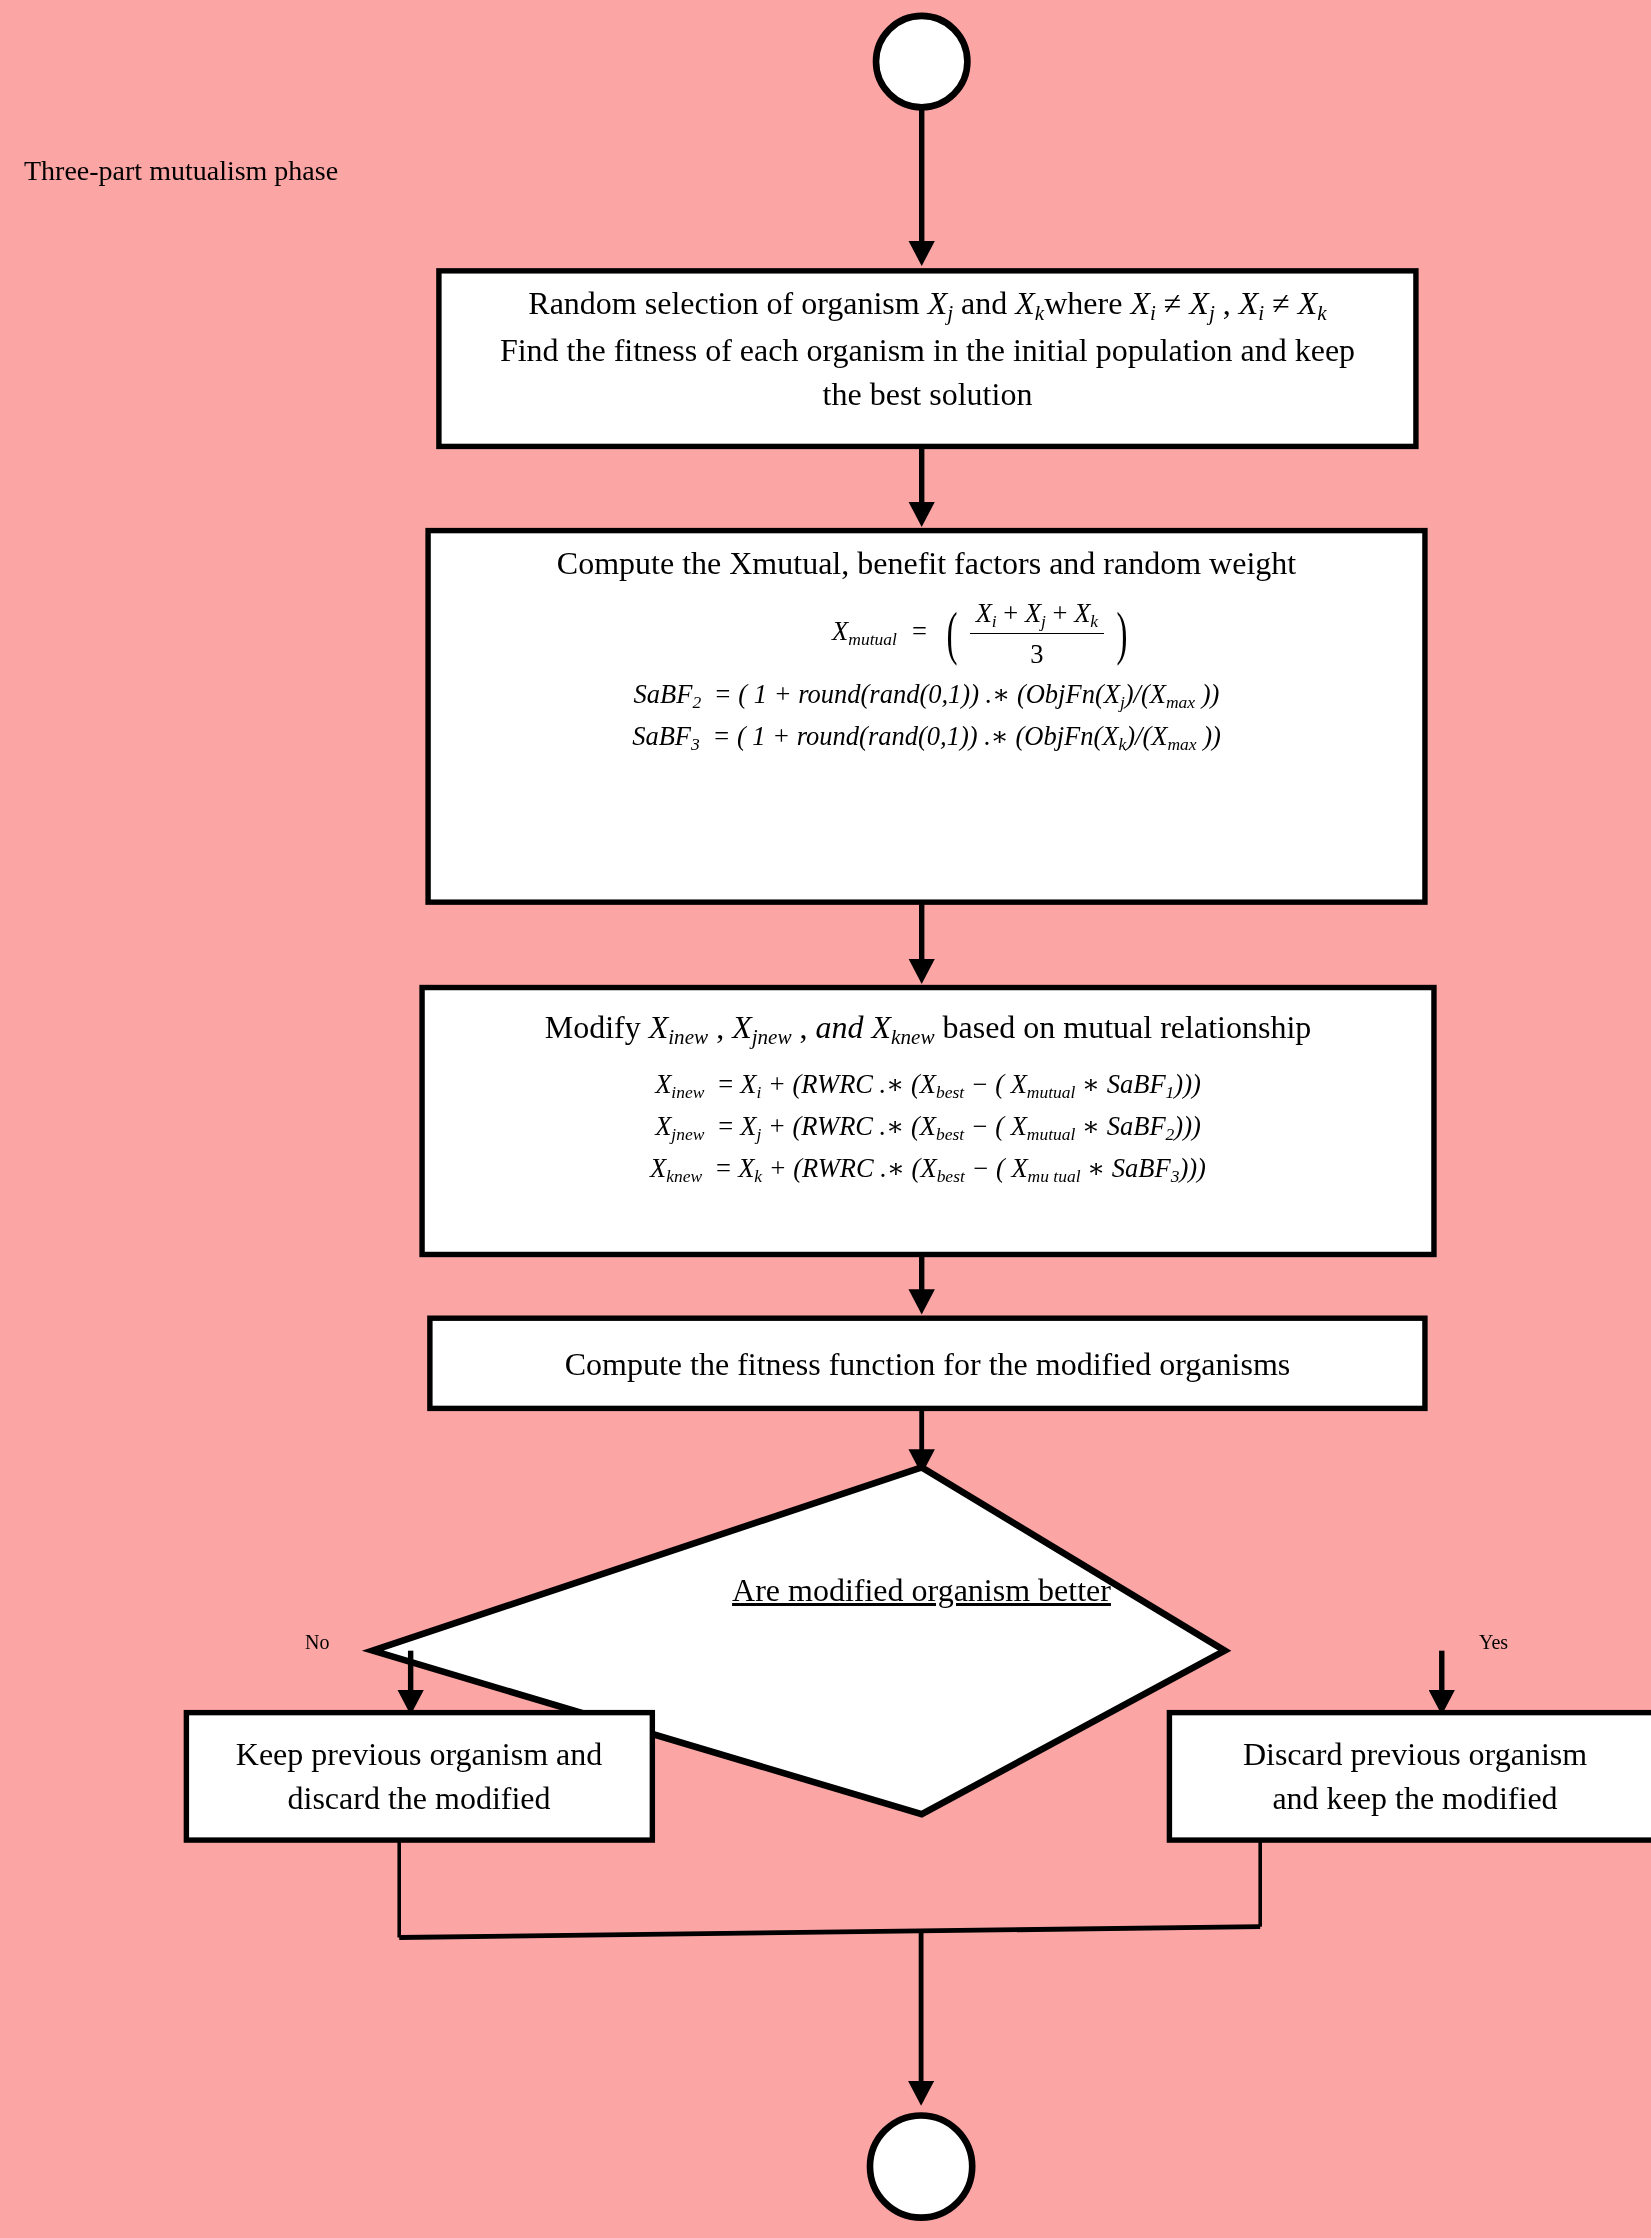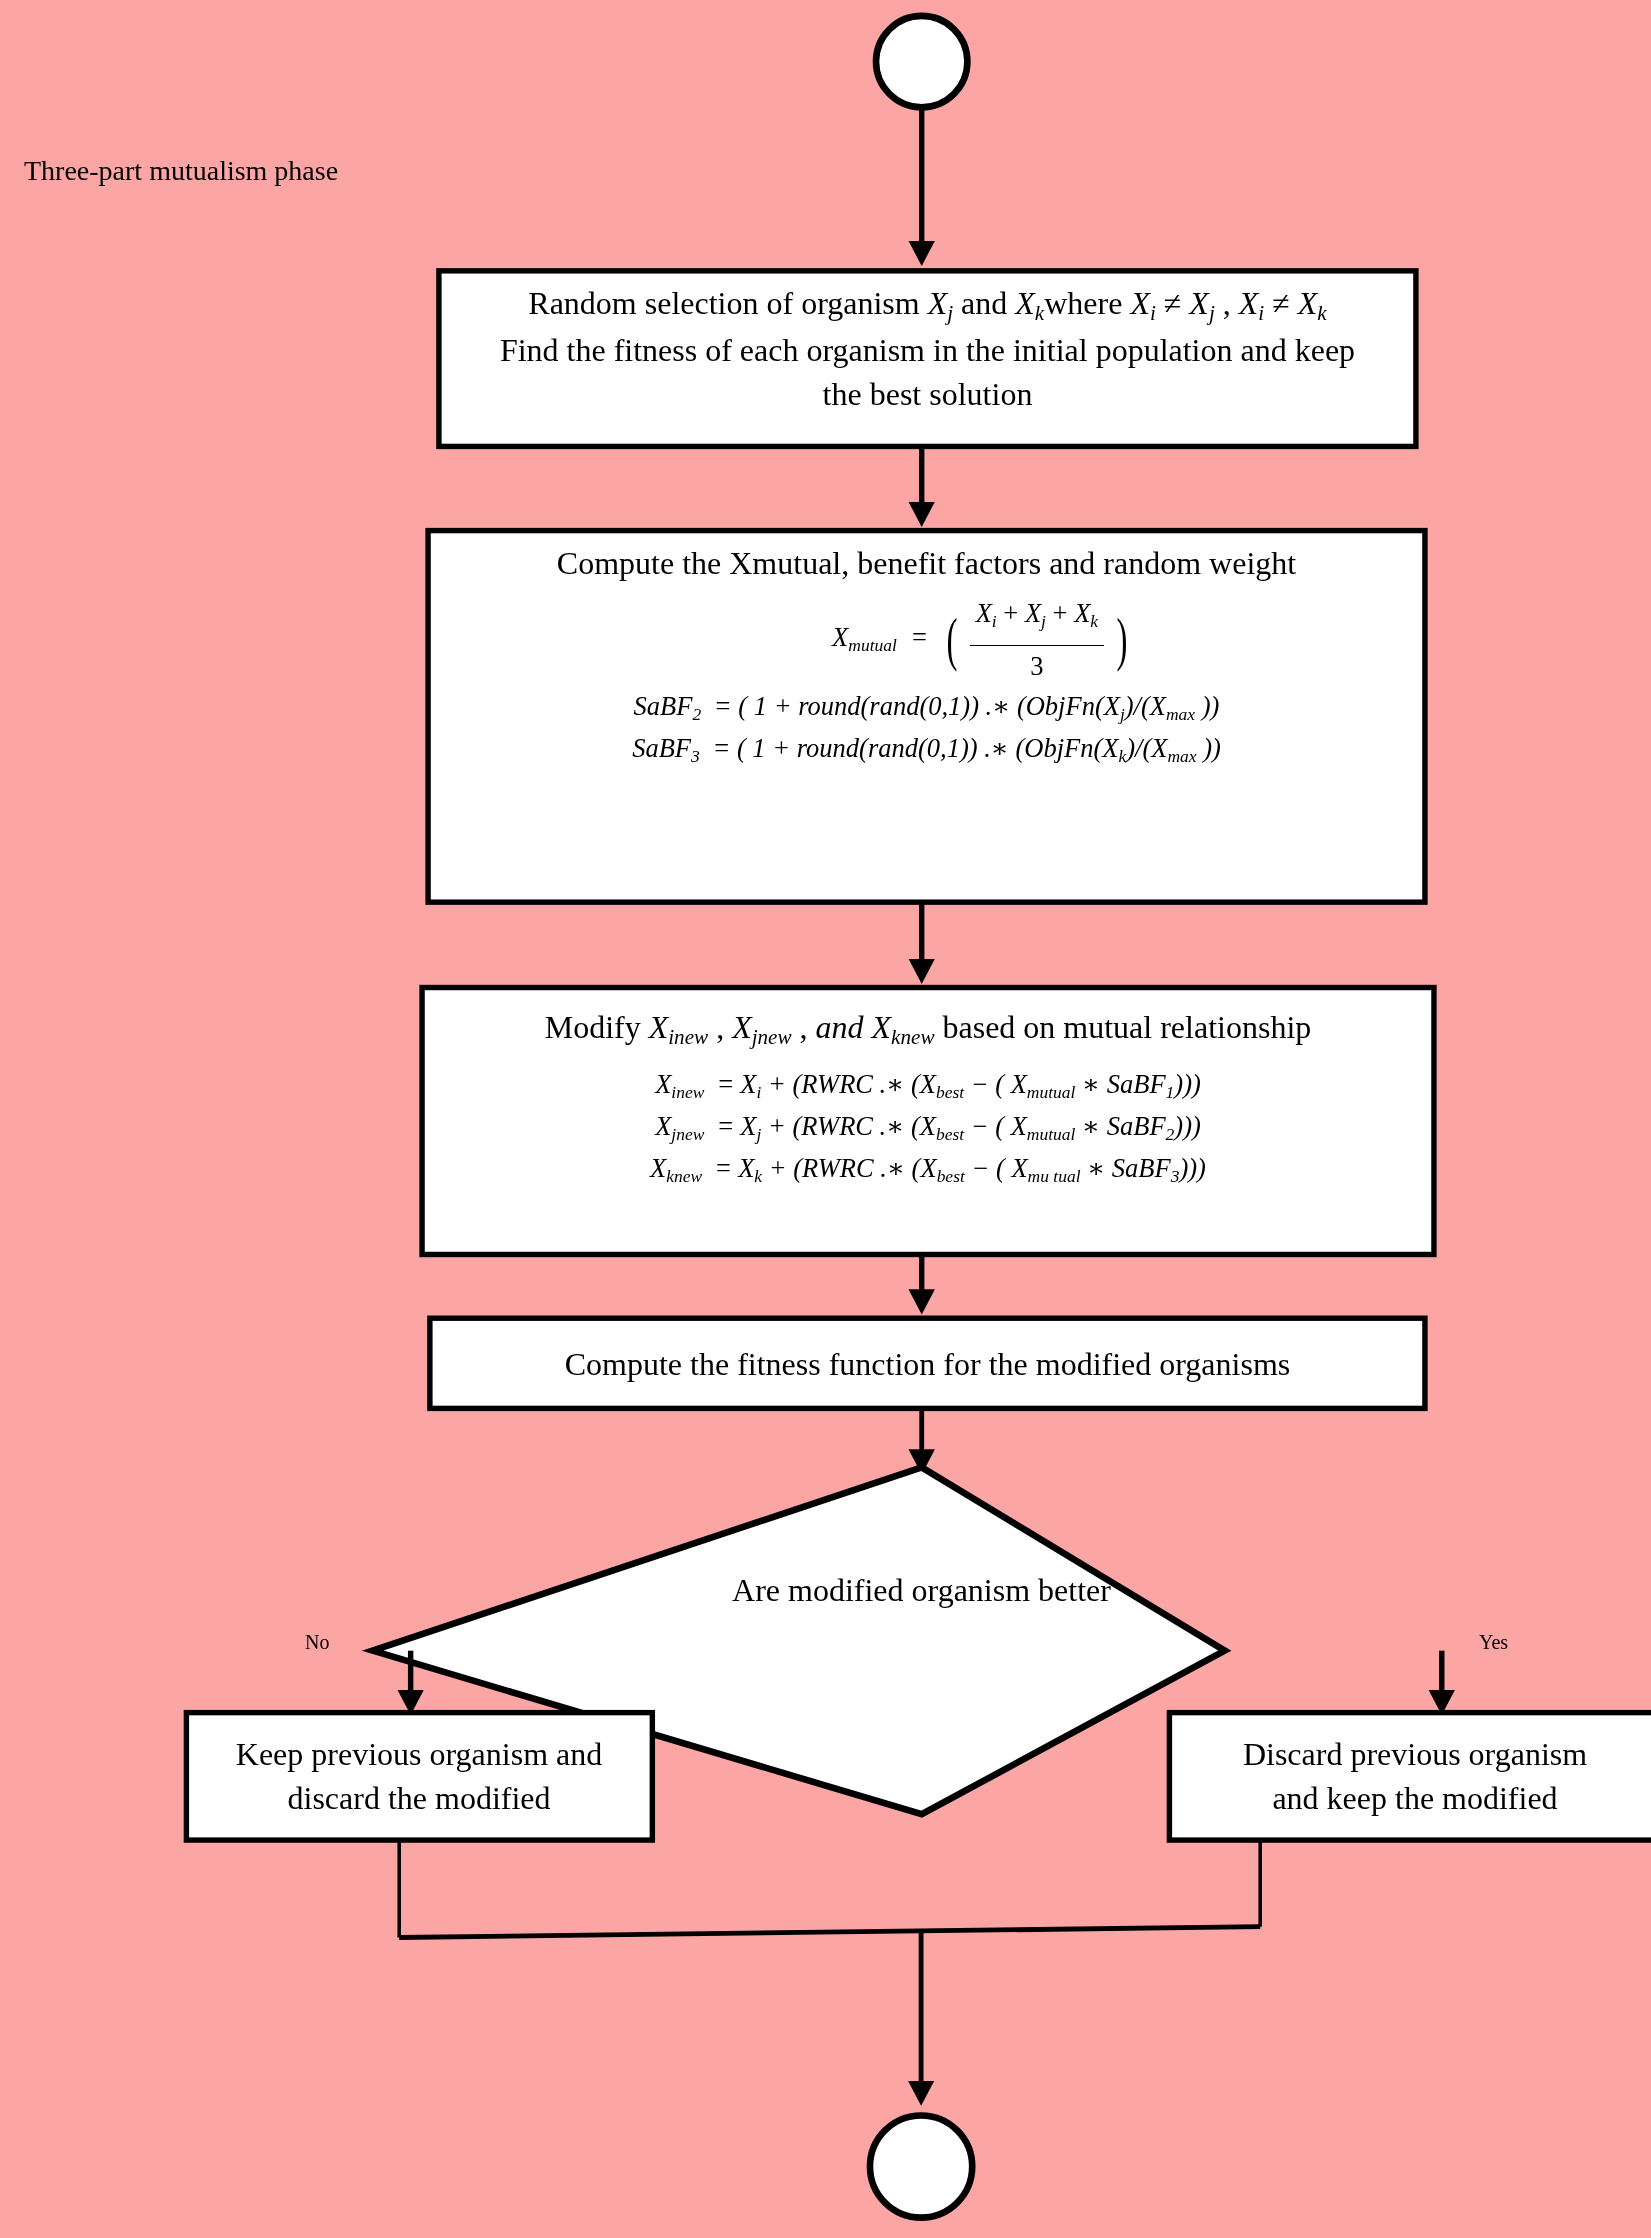--- a/index.html
+++ b/index.html
@@ -66,21 +66,21 @@
   }
   .frac {
     display: inline-block;
     vertical-align: middle;
     text-align: center;
     margin: 0 1.2px;
   }
   .frac .num {
     display: block;
     border-bottom: 1.8px solid #000;
-    padding: 0 6px 12px 6px;
+    padding: 0 6px 0 6px;
   }
   .frac .den {
     display: block;
     padding-top: 2.4px;
   }
   .bigparen {
     display: inline-block;
     font-size: 60px;
     font-style: normal;
     vertical-align: middle;
@@ -201,21 +201,21 @@
 
     <div class="math math-row">
       <i>X</i><sub>knew</sub>
       <span class="up" style="padding:0 7.2px;">=</span><i>X</i><sub>k</sub>
       <span>+ (RWRC .∗ (X</span><sub>best</sub><span> − ( X</span><sub>mu tual</sub><span> ∗ SaBF</span><sub>3</sub><span>)))</span>
     </div>
   </div>
 
   <div class="node-text box-heading" style="left:436px; top:1342px; width:983px;">Compute the fitness function for the modified organisms</div>
 
-  <div class="node-text" style="left:621px; top:1568px; width:601px;">
+  <div class="node-text" style="left:621px; top:1568px; width:601px;text-decoration:underline;">
     <div class="box-heading">Are modified organism better</div>
   </div>
 
   <div class="edge-label" style="left:305px; top:1631px;">No</div>
   <div class="edge-label" style="left:1479px; top:1631px;">Yes</div>
 
   <div class="node-text" style="left:192px; top:1732px; width:454px;">
     <div class="box-heading">Keep previous organism and</div>
     <div class="box-heading">discard the modified</div>
   </div>

